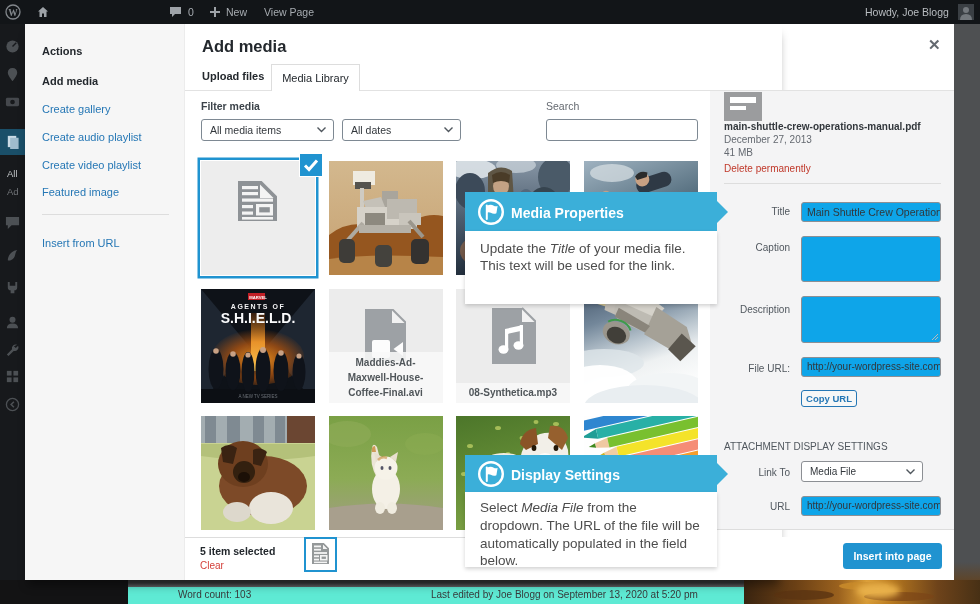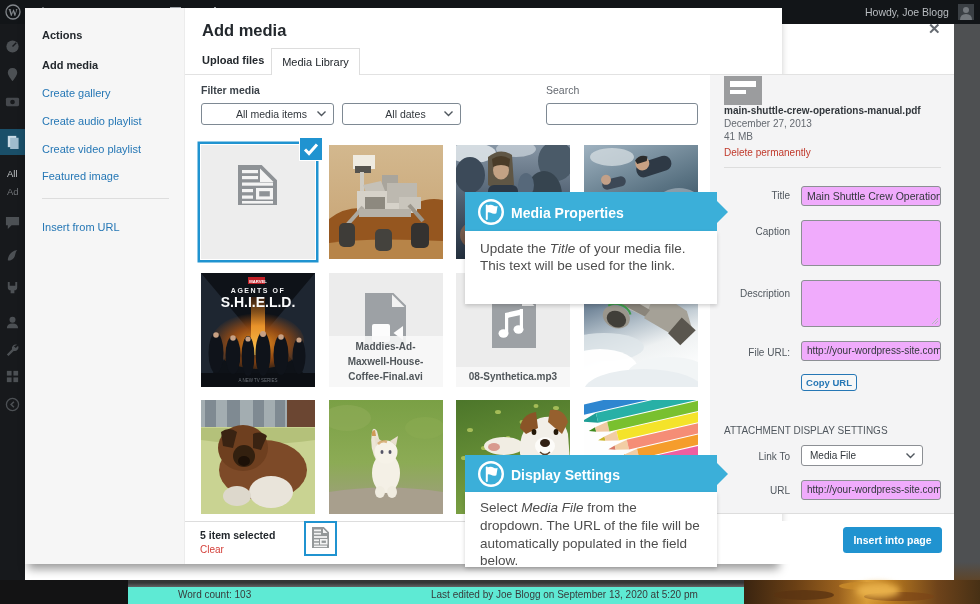--- a/index.html
+++ b/index.html
@@ -22,48 +22,48 @@
 #botbar { position:absolute; left:128px; top:580px; width:852px; height:24px; background:#5eead4; }
 #botbar .shadow { position:absolute; left:0; top:0; width:100%; height:7px; background:linear-gradient(#353637 40%,#626264); }
 #botbar .t { position:absolute; top:8.5px; font-size:10px; color:#383a3b; }
 #botimg { position:absolute; left:744px; top:580px; width:236px; height:24px;
   background:linear-gradient(90deg,#3a2410 0%, #6b4015 22%, #9a611e 40%, #d89b35 52%, #b8791f 62%, #6e431a 82%, #473015 100%); }
 
 #rightstrip { position:absolute; left:954px; top:24px; width:26px; height:556px; background:#4e5052; }
 #rightstrip .warm { position:absolute; left:0; top:538px; width:26px; height:18px; background:linear-gradient(#4e5052,#5e452a); }
 
 
-#modal { position:absolute; left:25px; top:8px; width:757px; height:556px; background:#fff; box-shadow:0 8px 9px -3px rgba(0,0,0,.4); }
+#modal { position:absolute; left:25px; top:24px; width:757px; height:556px; background:#fff; box-shadow:0 8px 9px -3px rgba(0,0,0,.4); }
 #menucol { position:absolute; left:0; top:0; width:160px; height:556px; background:#f6f6f6; border-right:1px solid #ececec; }
 #menucol .h { position:absolute; left:17px; font-size:11px; font-weight:bold; color:#23282d; }
 #menucol .lnk { position:absolute; left:17px; font-size:11px; color:#2577b5; }
 #menucol hr { position:absolute; left:17px; width:127px; border:none; border-top:1px solid #ddd; }
 
 #mtitle { position:absolute; left:177px; top:13px; font-size:16.5px; font-weight:bold; color:#23282d; letter-spacing:0; }
 #mclose { position:absolute; left:903px; top:12px; font-size:15px; font-weight:bold; color:#646970; }
 
 
 #tab-upload { position:absolute; left:177px; top:46px; font-size:11px; font-weight:bold; color:#23282d; }
 #tab-active { position:absolute; left:246px; top:40px; width:89px; height:27px; background:#fff; border:1px solid #ddd; border-bottom:none; z-index:2; font-size:11px; color:#23282d; text-align:center; line-height:26px; }
 #routerline { position:absolute; left:160px; top:66px; width:769px; height:1px; background:#e2e2e2; z-index:1; }
 
 
 .lbl { position:absolute; font-size:10.5px; color:#3c434a; }
-.sel { position:absolute; height:22px; background:#fff; border:1px solid #7e8993; border-radius:3px; font-size:10.5px; color:#32373c; line-height:20px; padding-left:8px;text-align:center; }
+.sel { position:absolute; height:22px; background:#fff; border:1px solid #7e8993; border-radius:3px; font-size:10.5px; color:#32373c; line-height:20px; padding-left:8px; }
 .sel svg { position:absolute; right:7px; top:7px; }
 #search { position:absolute; left:521px; top:95px; width:152px; height:22px; border:1px solid #7e8993; border-radius:3px; background:#fff; }
 
 
 .tile { position:absolute; width:114px; height:114px; background:#ececec; overflow:hidden; }
 .fn { position:absolute; left:0; right:0; bottom:0; background:rgba(255,255,255,.9); text-align:center; font-size:10px; font-weight:bold; color:#50565a; line-height:15.2px; padding:2px 4px 3px; }
 
 
 #sidebar { position:absolute; left:685px; top:66px; width:244px; height:440px; background:#f4f4f5; border-bottom:1px solid #ddd; }
 #sidebar .slbl { position:absolute; font-size:10px; color:#50575e; text-align:right; width:60px; }
-#sidebar .inp { position:absolute; left:91px; width:140px; background:#f0abfc; border:1px solid #8c8f94; border-radius:3px; font-size:10px; color:#32373c; padding:0 5px; line-height:18px; white-space:nowrap; overflow:hidden; }
+#sidebar .inp { position:absolute; left:91px; width:140px; background:#0ea5e9; border:1px solid #8c8f94; border-radius:3px; font-size:10px; color:#32373c; padding:0 5px; line-height:18px; white-space:nowrap; overflow:hidden; }
 
 
 #toolbar { position:absolute; left:160px; top:513px; width:769px; height:43px; background:#fff; }
 #toolbar .bt { position:absolute; left:0; top:0; width:525px; height:1px; background:#ddd; }
 
 
 .co-h { position:absolute; background:#3bafd9; }
 .co-b { position:absolute; background:#fff; box-shadow:0 2px 4px rgba(0,0,0,.18); font-size:13.5px; color:#4d4d4d; line-height:17.8px; }
 .co-t { position:absolute; color:#fff; font-weight:bold; font-size:14px; }
 </style>

